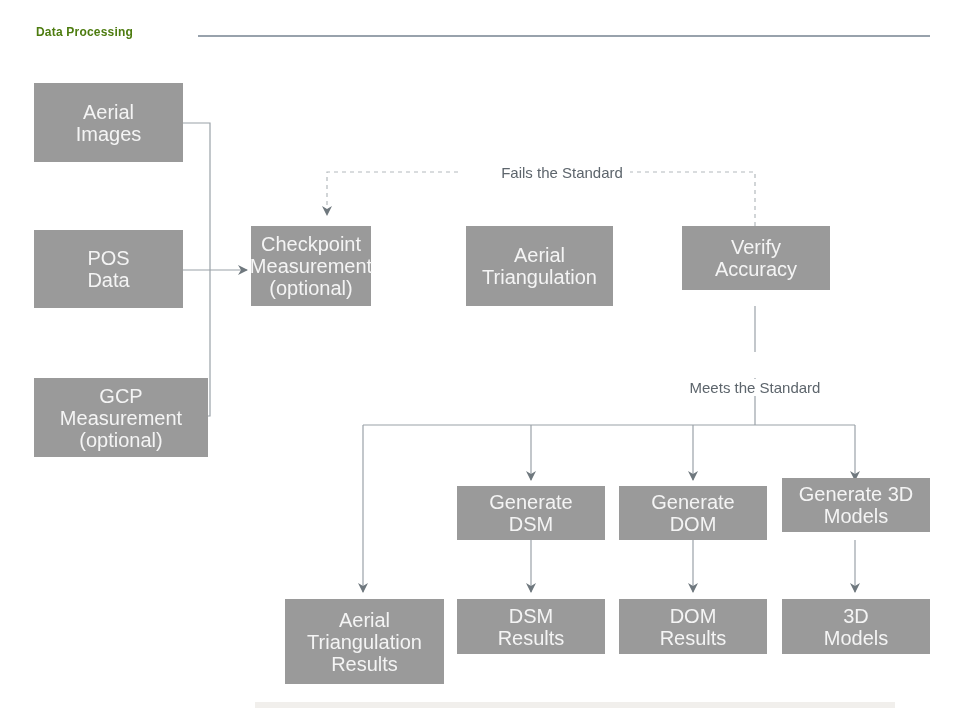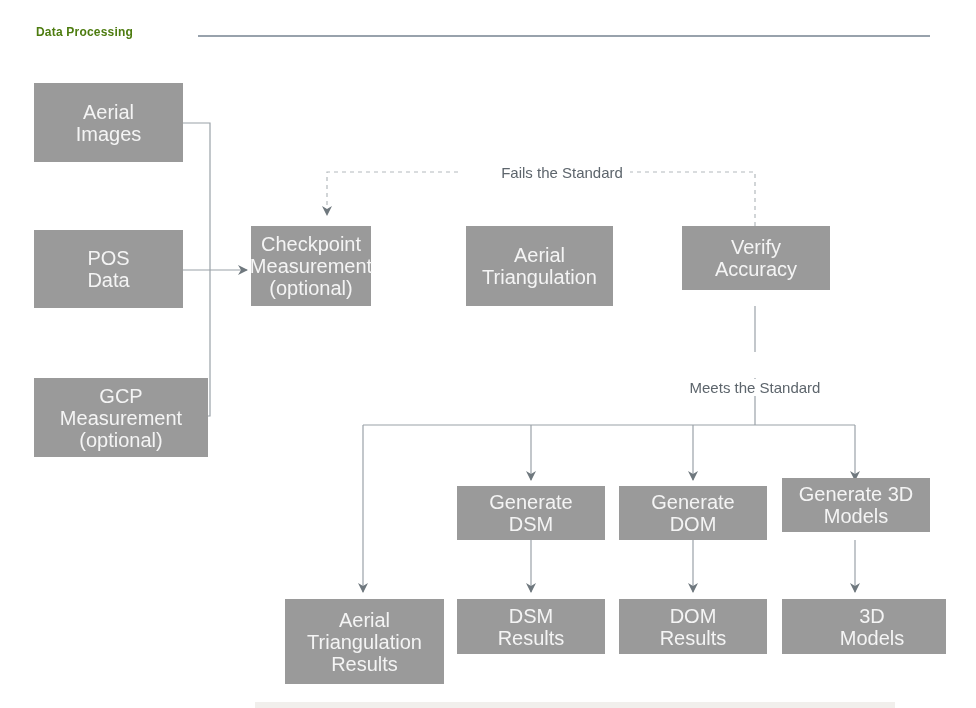--- a/index.html
+++ b/index.html
@@ -102,20 +102,20 @@
   <div class="node" style="left:782px;top:478px;width:148px;height:54px;">Generate 3D
 Models</div>
 
   <div class="node" style="left:285px;top:599px;width:159px;height:85px;">Aerial
 Triangulation
 Results</div>
   <div class="node" style="left:457px;top:599px;width:148px;height:55px;">DSM
 Results</div>
   <div class="node" style="left:619px;top:599px;width:148px;height:55px;">DOM
 Results</div>
-  <div class="node" style="left:782px;top:599px;width:148px;height:55px;padding-left:16px;">3D
+  <div class="node" style="left:782px;top:599px;width:148px;height:55px;">3D
 Models</div>
 
   <div class="edge-label" style="left:462px;top:164px;width:136px;margin-left:32px;">Fails the Standard</div>
   <div class="edge-label" style="left:683px;top:356px;width:144px;margin-top:23px;">Meets the Standard</div>
 
   <div class="bottom-strip"></div>
 </div>
 
 </body></html>

